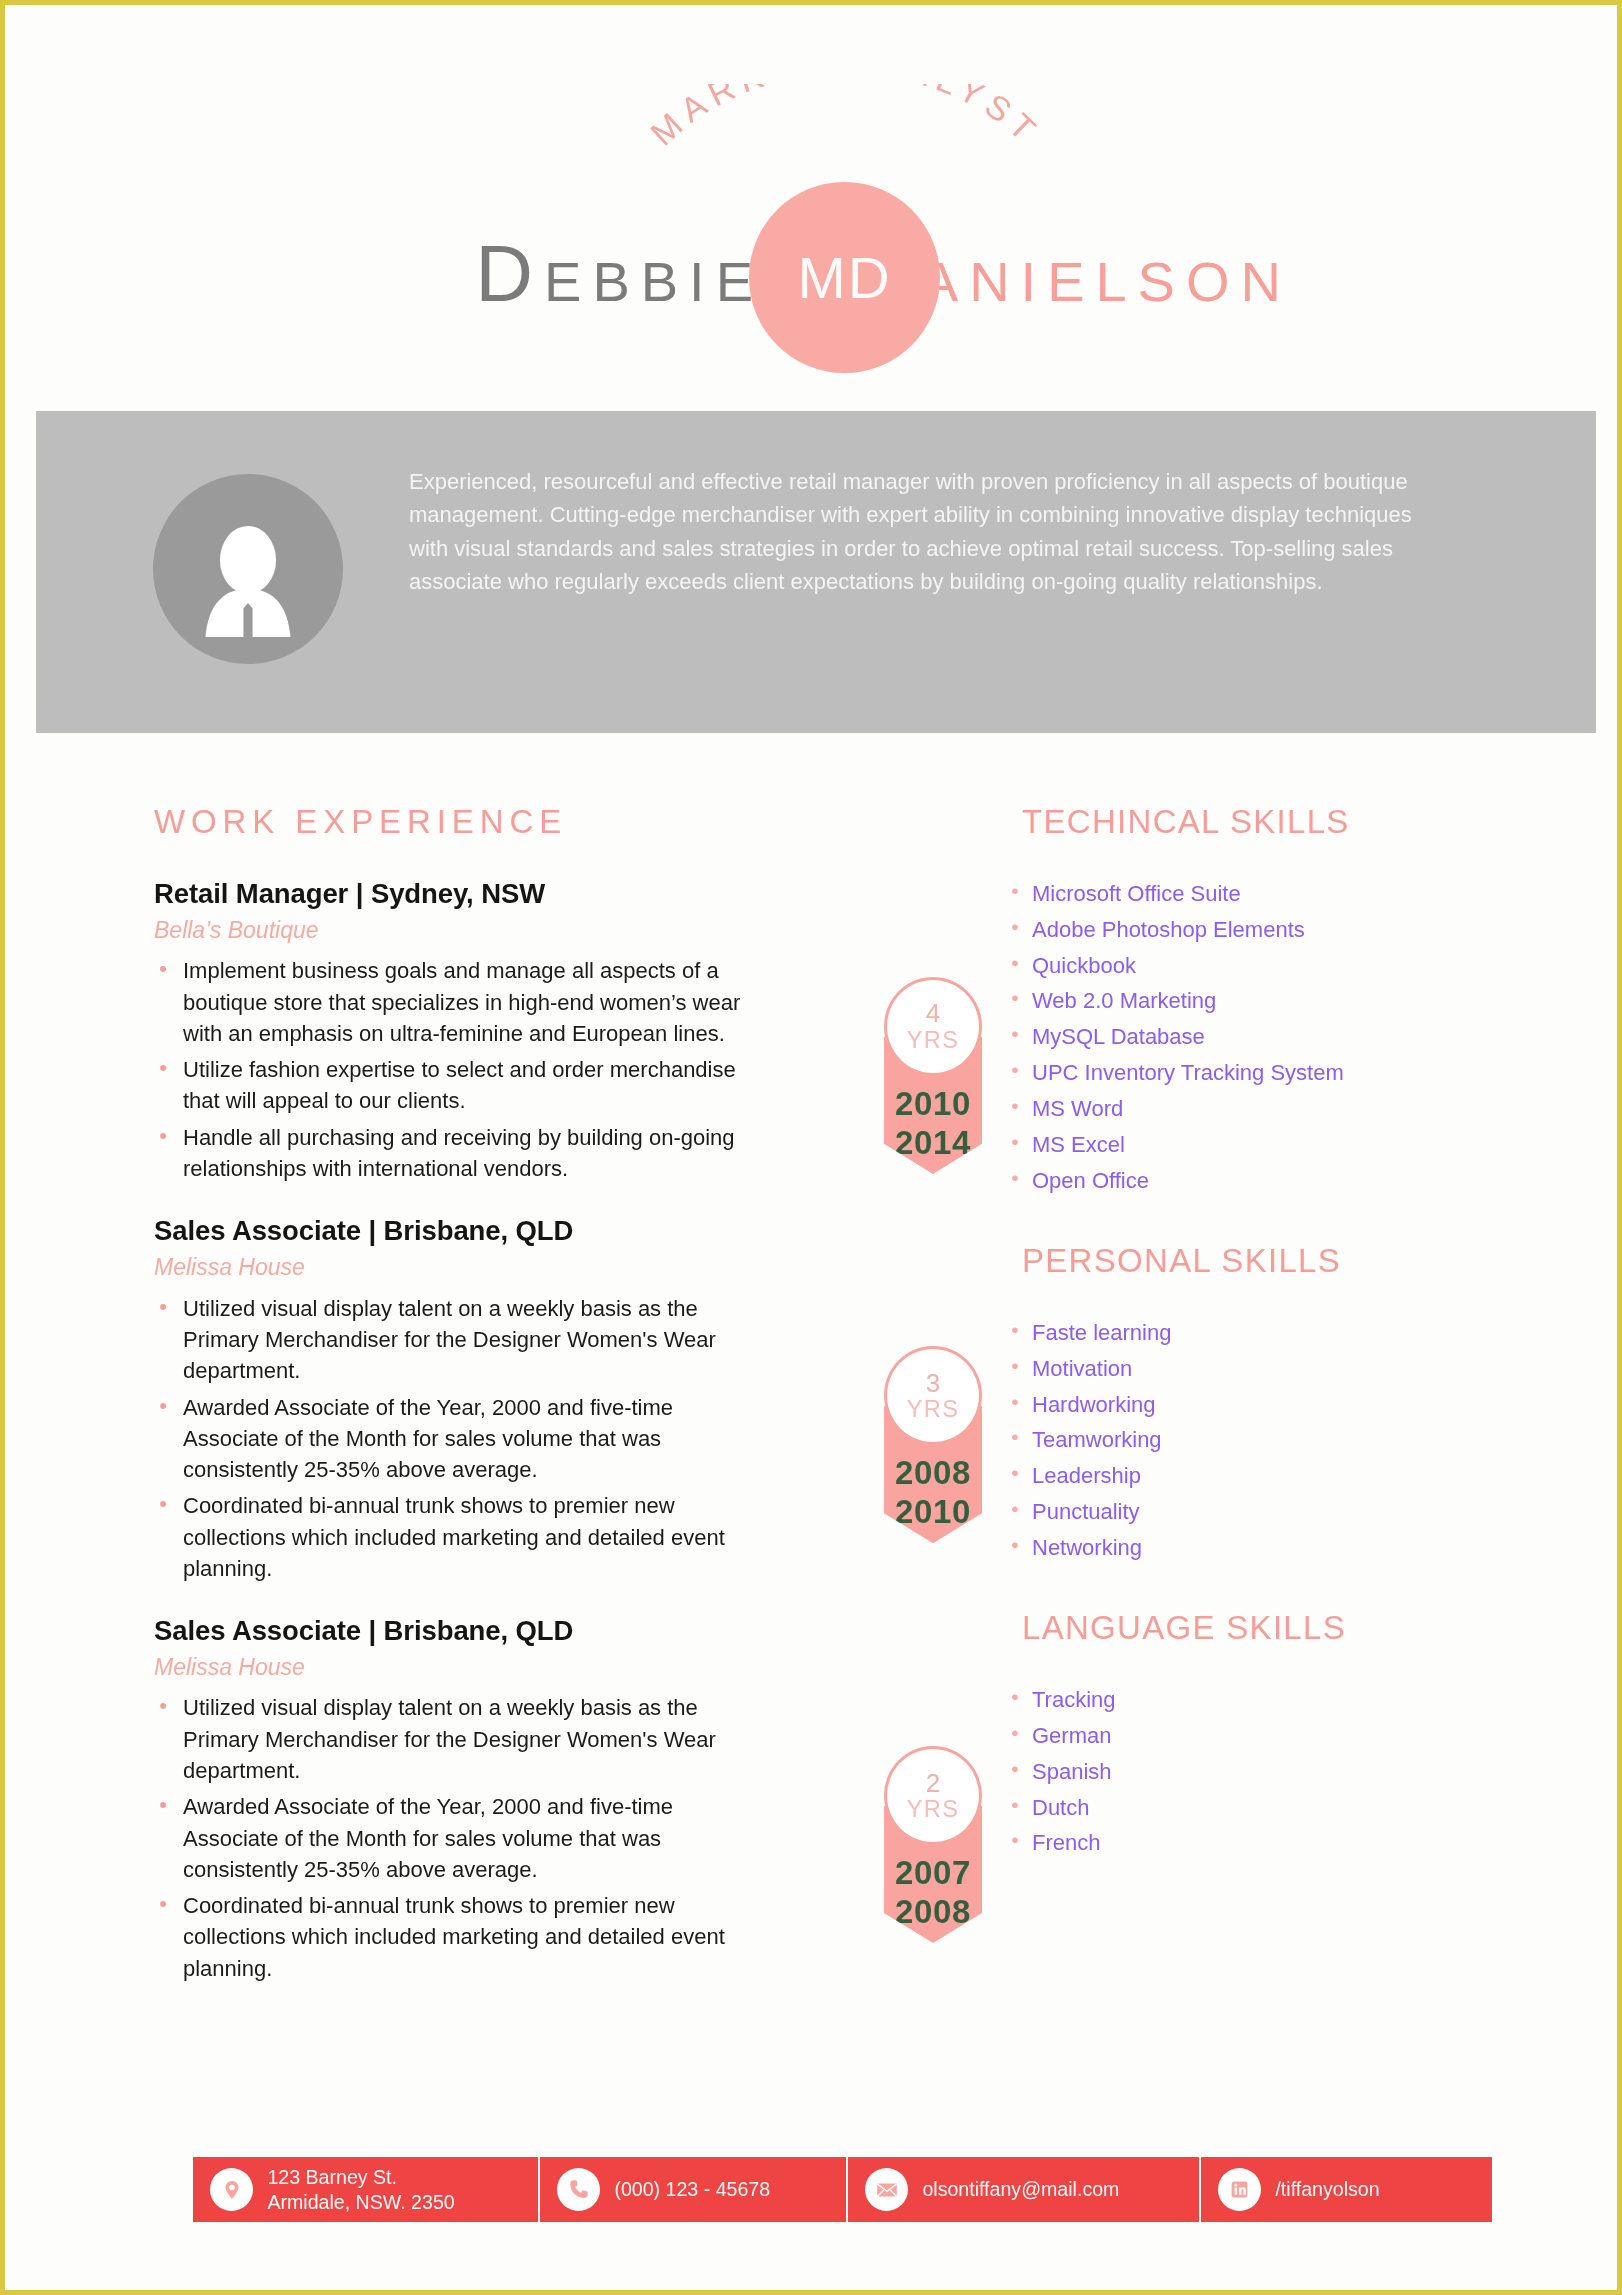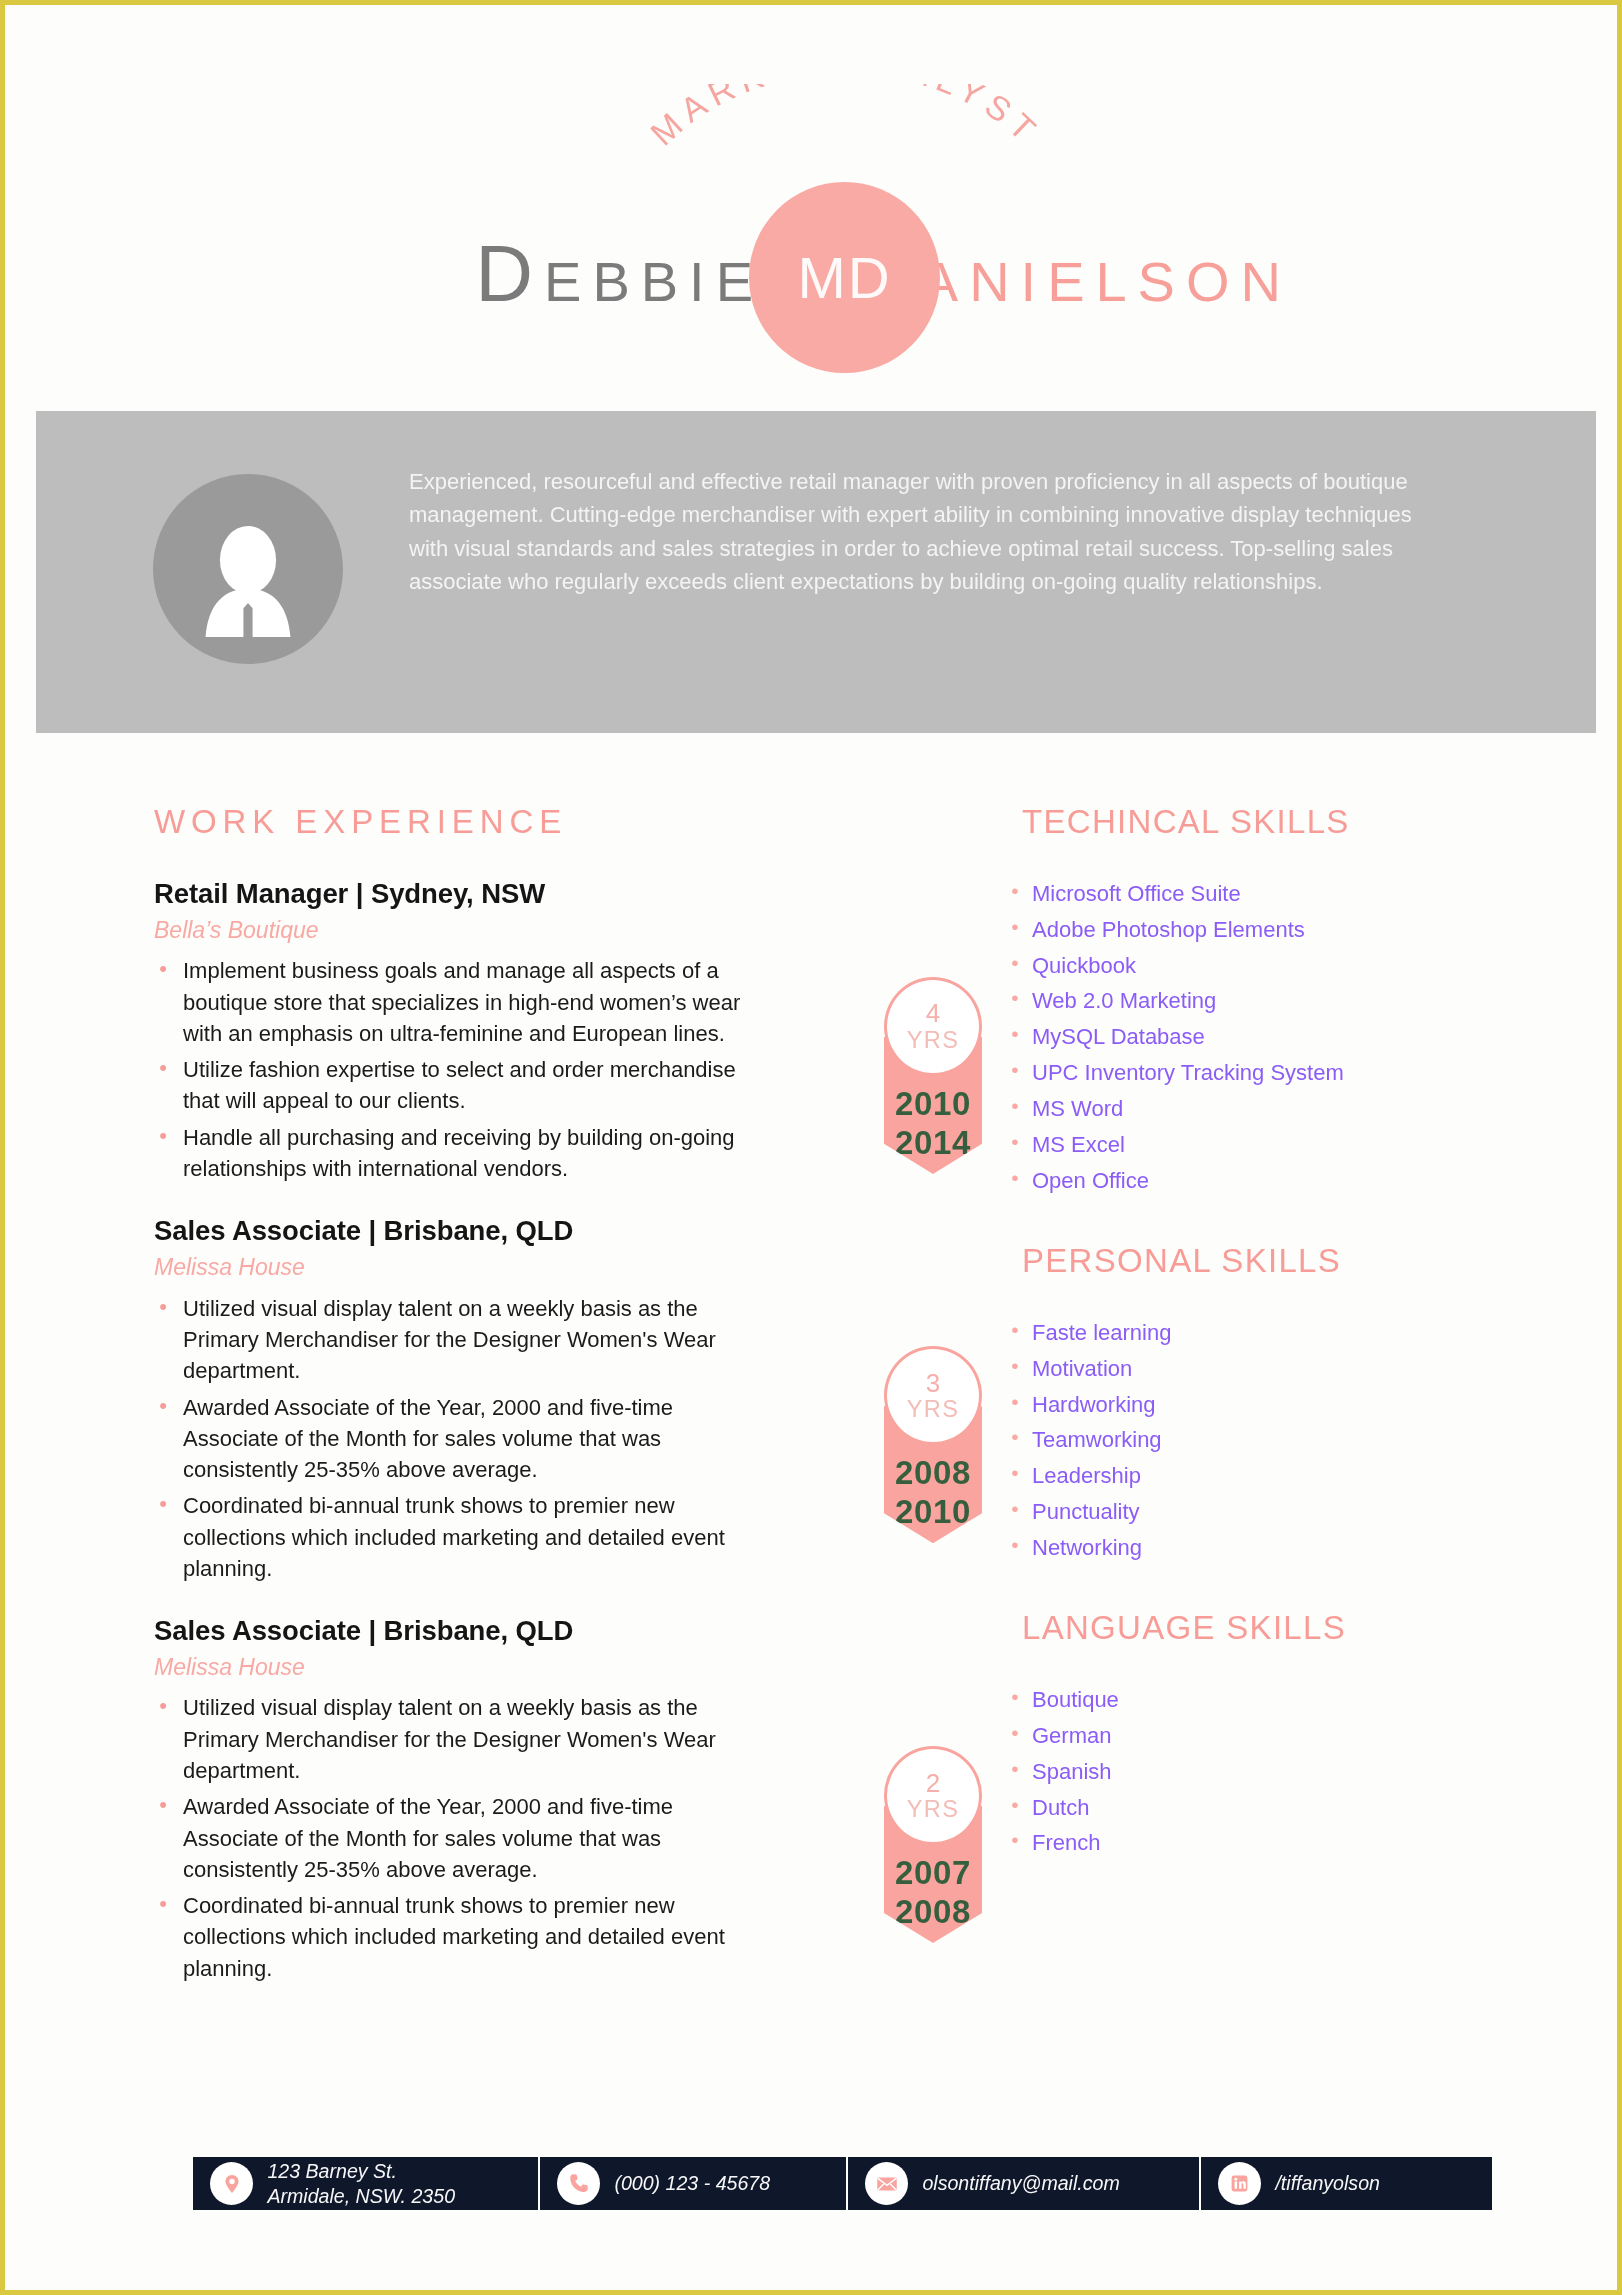--- a/index.html
+++ b/index.html
@@ -264,24 +264,23 @@
     font-size: 21px;
   }
   .skill-group { margin-bottom: 38px; }
 
   
   .footer {
     position: absolute;
     left: 188px;
     top: 2152px;
     width: 1299px;
-    height: 53px;
-    display: flex;
-    background: #0f172a;
-    font-style: italic;
+    height: 65px;
+    display: flex;
+    background: #ef4444;
   }
   .footer-cell {
     flex: 0 0 auto;
     display: flex;
     align-items: center;
     gap: 14.4px;
     padding: 0 17px;
     border-right: 2.6px solid #fdfdfc;
     height: 100%;
   }
@@ -442,21 +441,21 @@
           <li>Teamworking</li>
           <li>Leadership</li>
           <li>Punctuality</li>
           <li>Networking</li>
         </ul>
       </div>
 
       <div class="skill-group">
         <div class="section-head tight">LANGUAGE SKILLS</div>
         <ul class="skill-list">
-          <li>Boutique</li>
+          <li>Tracking</li>
           <li>German</li>
           <li>Spanish</li>
           <li>Dutch</li>
           <li>French</li>
         </ul>
       </div>
 
     </div>
   </div>
 

